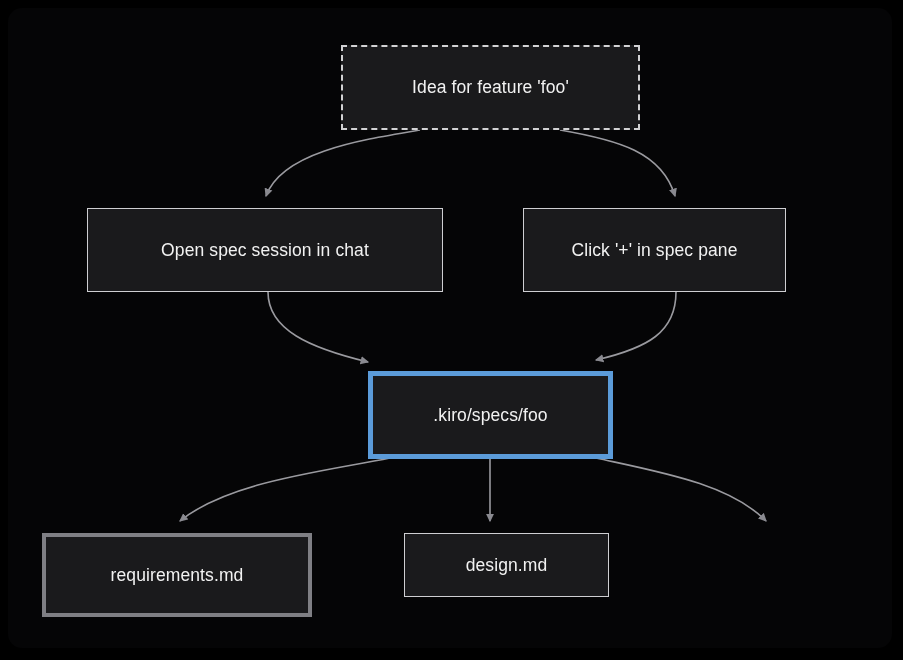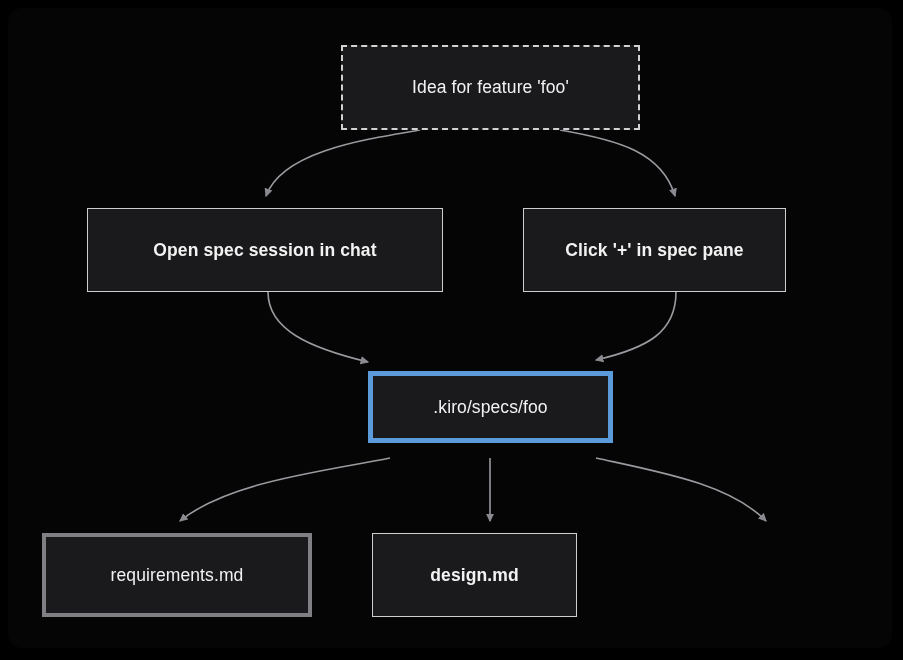--- a/index.html
+++ b/index.html
@@ -56,21 +56,20 @@
     line-height: 1.2;
     padding: 4px 10px;
     white-space: nowrap;
   }
 
   .node-style-dashed {
     border: 2px dashed #d2d2d4;
   }
   .node-style-solid {
     border: 1.6px solid #cfcfd2;
-    font-weight: bold;
   }
   .node-style-highlight-blue {
     border: 5px solid #5b9bd9;
   }
   .node-style-highlight-gray {
     border: 4px solid #7f7f84;
     text-align: right;
   }
 </style>
 </head>
@@ -97,20 +96,20 @@
       <path d="M 596 458 C 660 472, 730 484, 766 521"></path>
     </g>
   </svg>
 
   <div class="node node-style-dashed" style="left:341px; top:45px; width:299px; height:85px;">Idea for feature 'foo'</div>
 
   <div class="node node-style-solid" style="left:87px; top:208px; width:356px; height:84px;">Open spec session in chat</div>
 
   <div class="node node-style-solid" style="left:523px; top:208px; width:263px; height:84px;">Click '+' in spec pane</div>
 
-  <div class="node node-style-highlight-blue" style="left:368px; top:371px; width:245px; height:72px;">.kiro/specs/foo</div>
+  <div class="node node-style-highlight-blue" style="left:368px; top:371px; width:245px; height:88px;">.kiro/specs/foo</div>
 
   <div class="node node-style-highlight-gray" style="left:42px; top:533px; width:270px; height:84px;">requirements.md</div>
 
-  <div class="node node-style-solid" style="left:372px; top:533px; width:205px; height:84px;">design.md</div>
+  <div class="node node-style-solid" style="left:404px; top:533px; width:205px; height:64px;">design.md</div>
 
 
 </div>
 
 </body></html>

